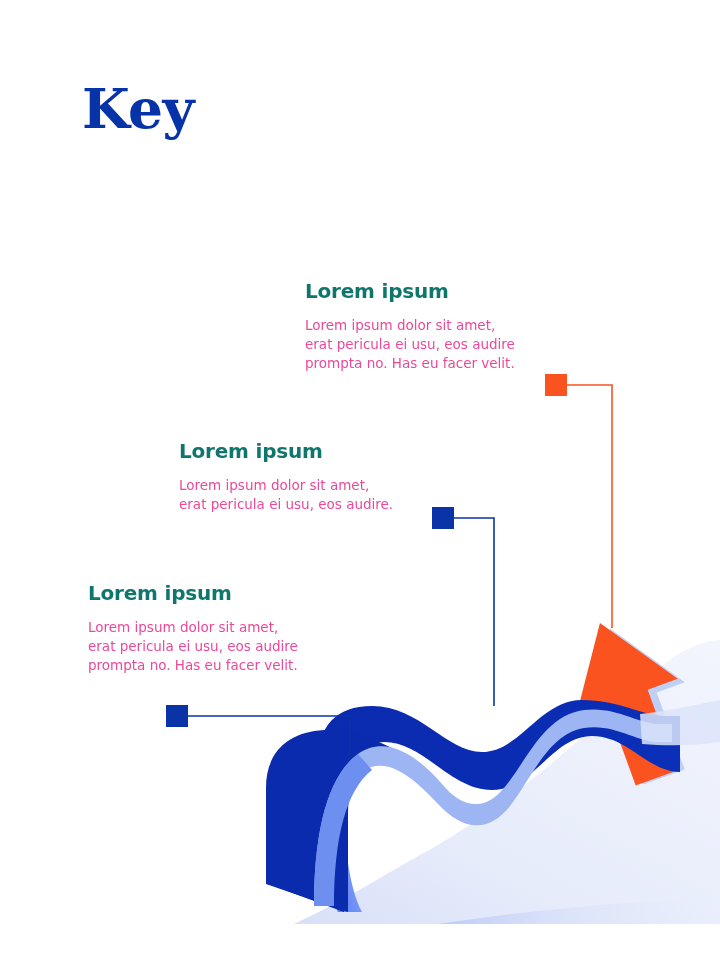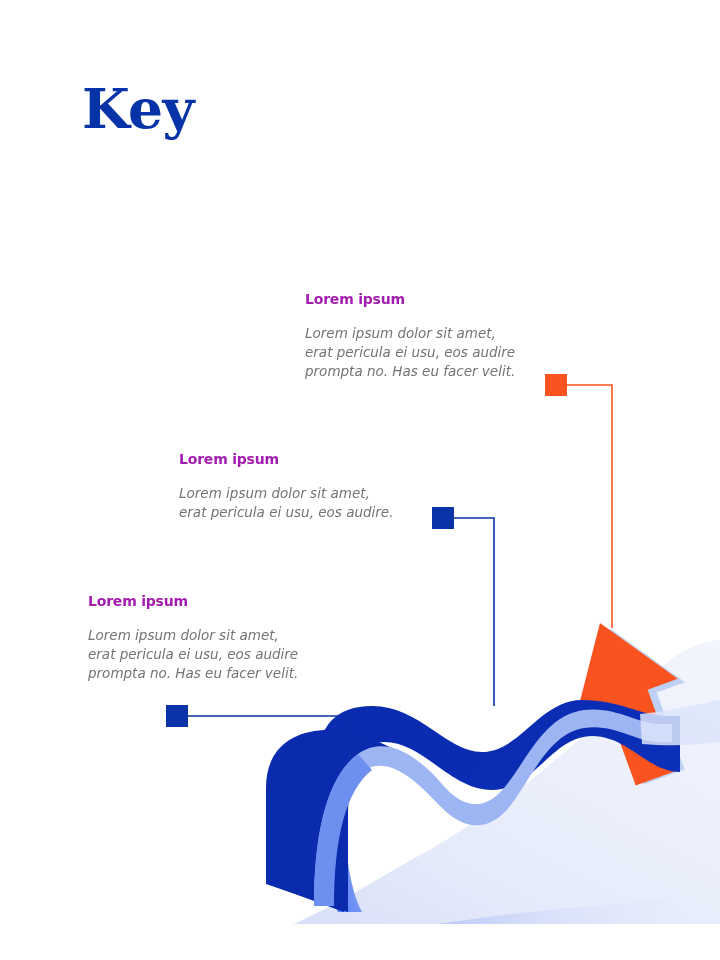--- a/index.html
+++ b/index.html
@@ -49,35 +49,34 @@
     white-space: nowrap;
   }
 
   
   .text-block {
     position: absolute;
   }
   .block-heading {
     font-family: "DejaVu Sans", "Liberation Sans", sans-serif;
     font-weight: bold;
-    font-size: 14px;
+    font-size: 20px;
     line-height: 22px;
-    color: #a21caf;
+    color: #0f766e;
     letter-spacing: -0.2px;
-    margin: 8px 0 14px 0;
+    margin: 0 0 14px 0;
   }
   .block-body {
     font-family: "DejaVu Sans", "Liberation Sans", sans-serif;
     font-weight: normal;
     font-size: 13.5px;
     line-height: 19px;
-    color: #737373;
+    color: #ec4899;
     margin: 0;
     white-space: pre-line;
-    font-style: italic;
   }
 
   #block-top    { left: 305px; top: 280px; width: 240px; }
   #block-middle { left: 179px; top: 440px; width: 240px; }
   #block-bottom { left: 88px;  top: 582px; width: 240px; }
 
   
   .marker {
     position: absolute;
     width: 22px;

